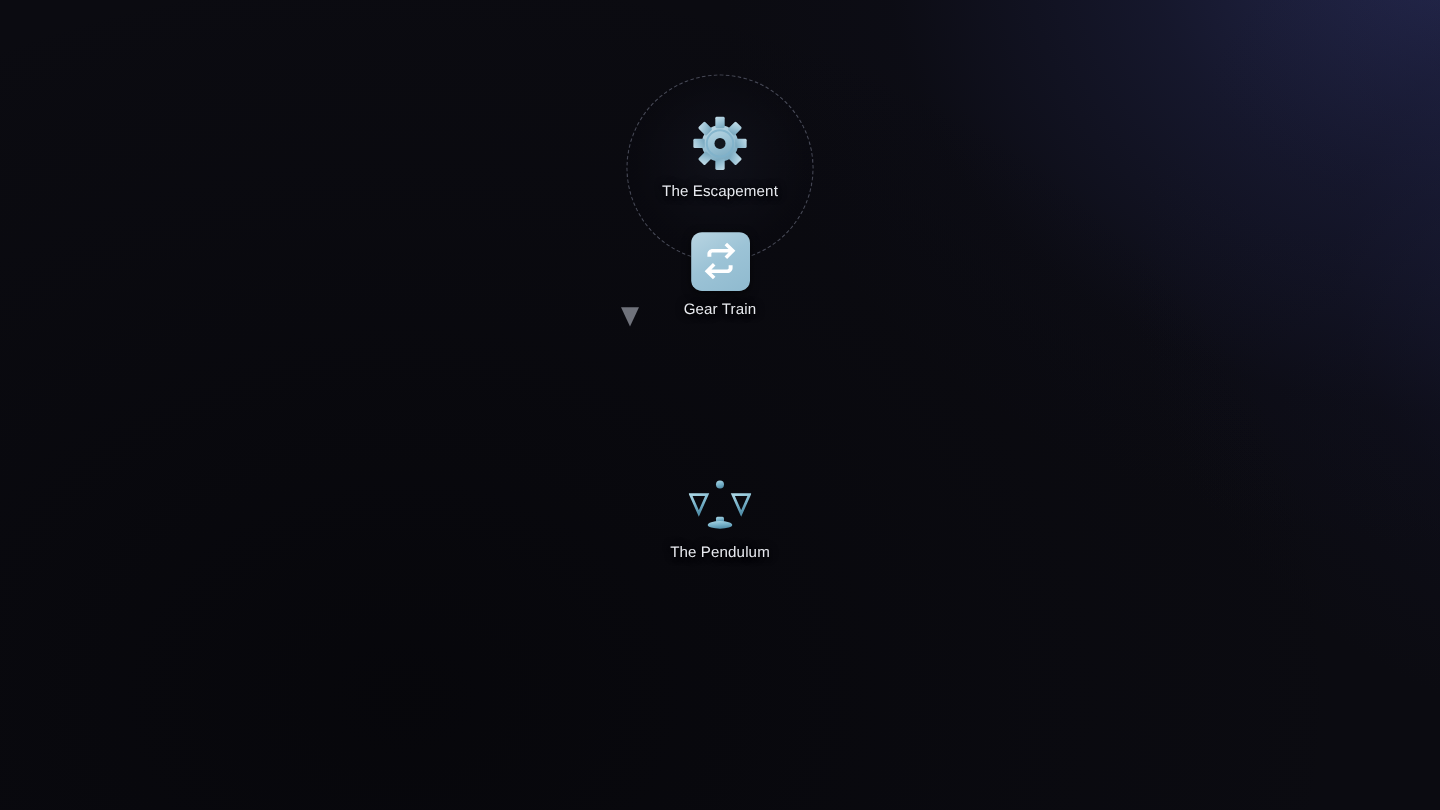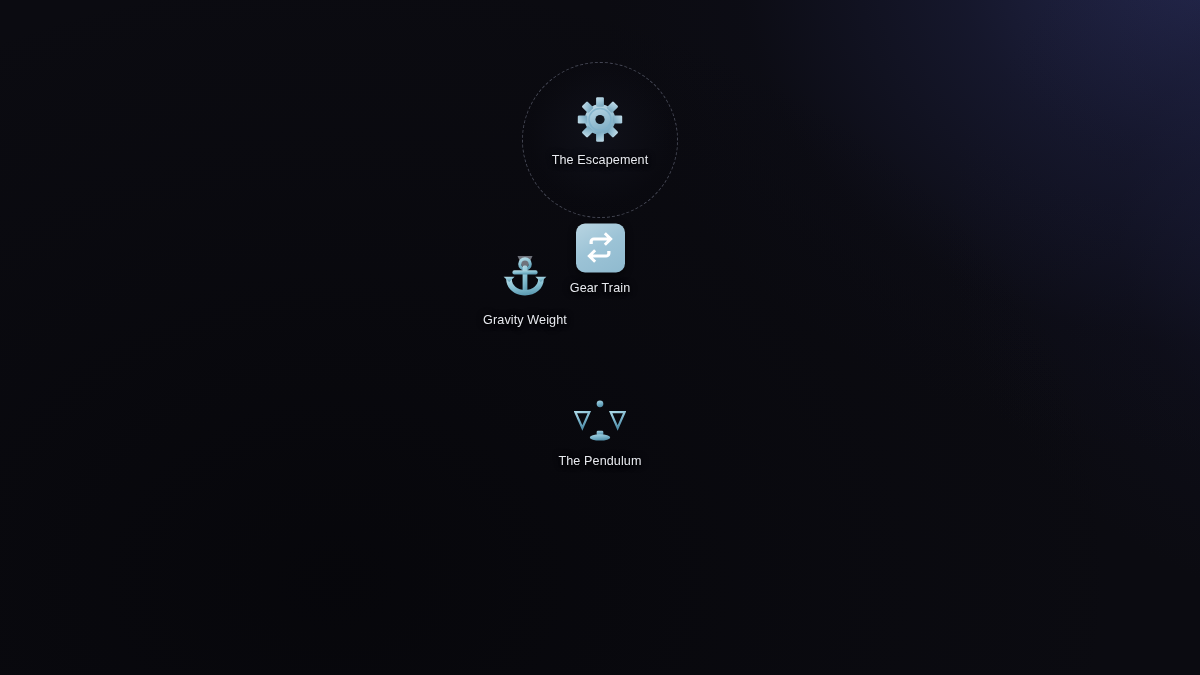--- a/index.html
+++ b/index.html
@@ -126,54 +126,32 @@
             </g>
           </g>
           <circle r="11" fill="none" stroke="#7fb2ca" stroke-width="1.6" opacity="0.85"></circle>
           <circle r="4.6" fill="#12161d"></circle>
         </g>
       </svg>
     </div>
     <div class="label">The Escapement</div>
   </div>
 
-  <div class="node" style="left:600px; top:258px;">
+  <div class="node" style="left:600px; top:228px;">
     <div class="glyph">
       <div class="tile">
         <svg width="36" height="36" viewBox="0 0 36 36" fill="#ffffff">
           <path d="M7.5 12.2c0-2.4 2-4.2 4.4-4.2h13.2l-3.3-3.2 2.1-2.1 6.9 6.8-6.9 6.8-2.1-2.1 3.3-3.2H11.9c-.6 0-1.1.4-1.1 1v2.4H7.5v-2.2z"></path>
           <path d="M28.5 23.8c0 2.4-2 4.2-4.4 4.2H10.9l3.3 3.2-2.1 2.1L5.2 26.5l6.9-6.8 2.1 2.1-3.3 3.2h13.2c.6 0 1.1-.4 1.1-1v-2.4h3.3v2.2z"></path>
         </svg>
       </div>
     </div>
     <div class="label">Gear Train</div>
   </div>
 
-  <div class="node" style="left:525px; top:290px;">
-    <div class="glyph">
-      <svg width="52" height="52" viewBox="0 0 52 52">
-        <defs>
-          <linearGradient id="anchG" x1="0" y1="0" x2="0.3" y2="1">
-            <stop offset="0%" stop-color="#b5dbe6"></stop>
-            <stop offset="55%" stop-color="#86c0d2"></stop>
-            <stop offset="100%" stop-color="#5f9cb3"></stop>
-          </linearGradient>
-        </defs>
-        <g fill="url(#anchG)">
-          <circle cx="26" cy="10.5" r="5.2" fill="none" stroke="url(#anchG)" stroke-width="3.2"></circle>
-          <rect x="23.6" y="12" width="4.8" height="29" rx="1.6"></rect>
-          <rect x="13.4" y="16.8" width="25.2" height="4.2" rx="2"></rect>
-          <path d="M7.2 25.5c0 9.6 8.2 16.4 18.8 16.4S44.8 35.1 44.8 25.5h-5.6c0 6.4-5.9 11-13.2 11s-13.2-4.6-13.2-11z"></path>
-          <path d="M4.6 23.2l5.6 5.4 5.4-5.4z"></path>
-          <path d="M47.4 23.2l-5.6 5.4-5.4-5.4z"></path>
-        </g>
-      </svg>
-    </div>
-    <div class="label">Gravity Weight</div>
-  </div>
 
   <div class="node" style="left:600px; top:431px;justify-content:space-between;">
     <div class="glyph">
       <svg width="56" height="52" viewBox="0 0 56 52">
         <defs>
           <linearGradient id="scaleG" x1="0" y1="0" x2="0.3" y2="1">
             <stop offset="0%" stop-color="#aad6e4"></stop>
             <stop offset="55%" stop-color="#7ab4cb"></stop>
             <stop offset="100%" stop-color="#5592ac"></stop>
           </linearGradient>

